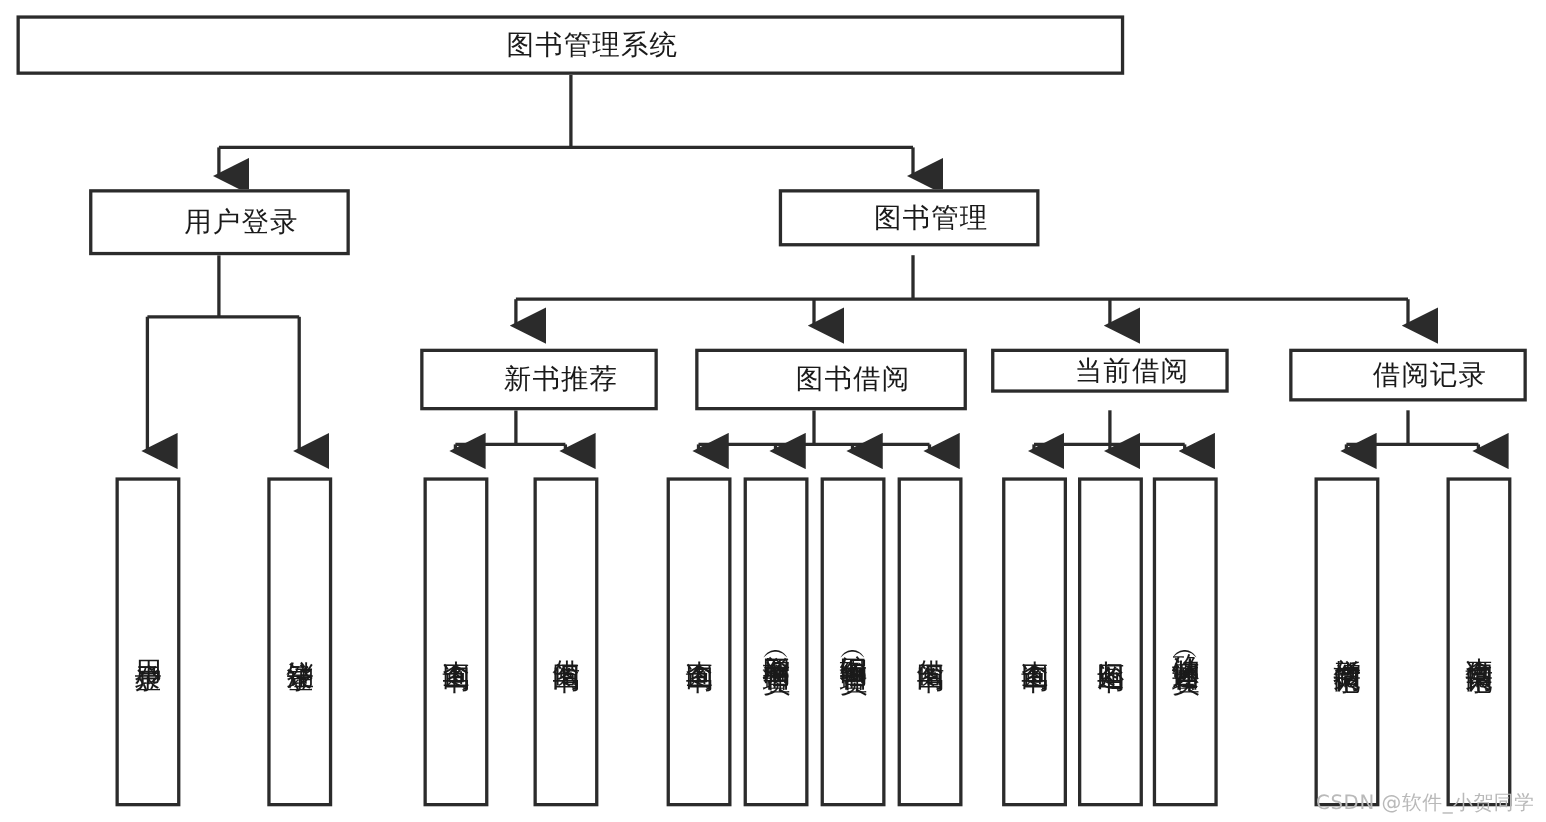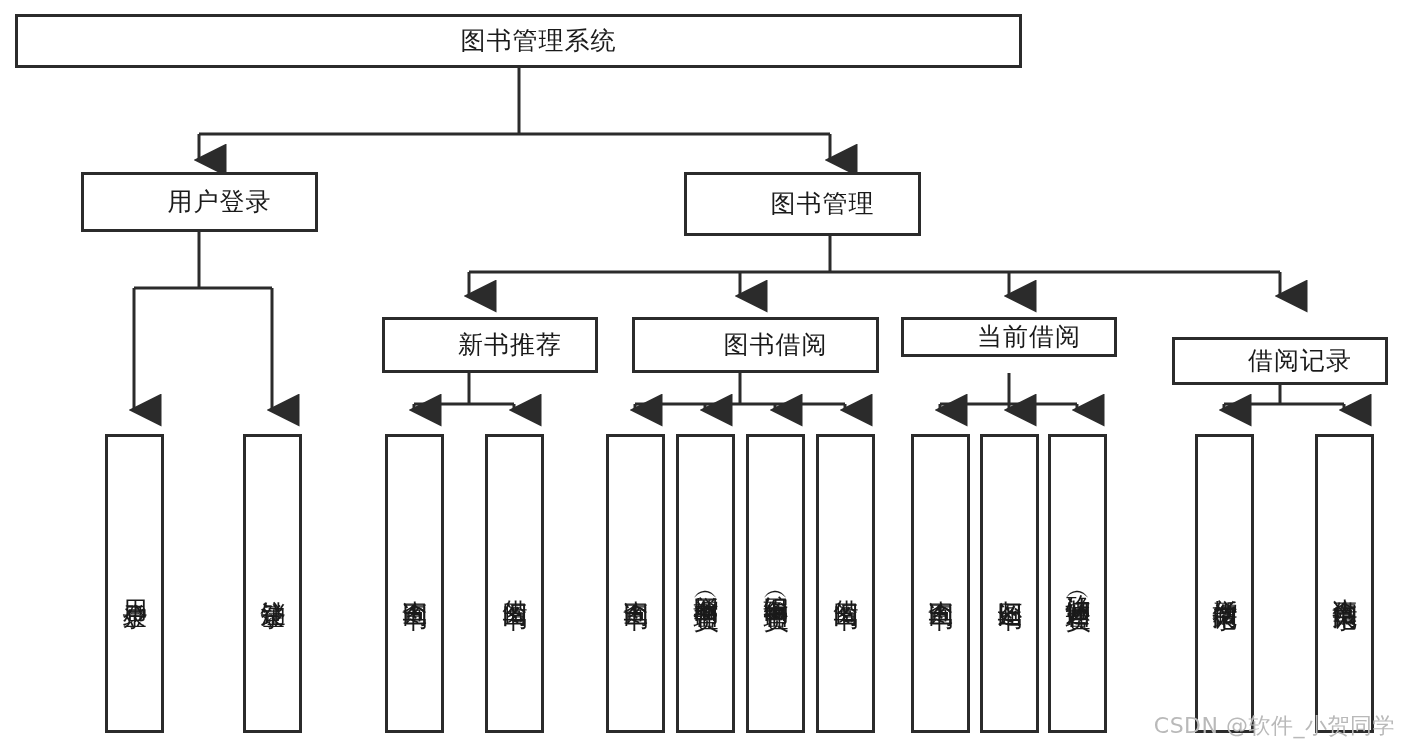--- a/index.html
+++ b/index.html
@@ -52,21 +52,21 @@
     left: 0;
     top: 0;
     width: 1405px;
     height: 747px;
     pointer-events: none;
   }
   .watermark {
     position: absolute;
     right: 10px;
     bottom: 6px;
-    font-size: 22px;
+    font-size: 18px;
     color: #b9b9b9;
     letter-spacing: 0.5px;
     white-space: nowrap;
   }
 </style>
 </head>
 <body>
 
 <div id="canvas">
 
@@ -121,34 +121,34 @@
     </g>
   </svg>
 
   <div class="node horiz" style="left:15px; top:14px; width:1007px; height:54px;">
     <span>图书管理系统</span>
   </div>
 
   <div class="node horiz" style="left:81px; top:172px; width:237px; height:60px;">
     <span>用户登录</span>
   </div>
-  <div class="node horiz" style="left:684px; top:172px; width:237px; height:64px;text-align:center;">
+  <div class="node horiz" style="left:708px; top:172px; width:237px; height:52px;text-align:center;">
     <span>图书管理</span>
   </div>
 
   <div class="node horiz" style="left:362px; top:317px; width:216px; height:56px;margin-left:20px;">
     <span>新书推荐</span>
   </div>
   <div class="node horiz" style="left:632px; top:317px; width:247px; height:56px;">
     <span>图书借阅</span>
   </div>
   <div class="node horiz" style="left:901px; top:317px; width:216px; height:40px;">
     <span>当前借阅</span>
   </div>
-  <div class="node horiz" style="left:1172px; top:317px; width:216px; height:48px;margin-top:20px;">
+  <div class="node horiz" style="left:1172px; top:317px; width:216px; height:48px;">
     <span>借阅记录</span>
   </div>
 
   <div class="node vert" style="left:105px; top:434px; width:59px; height:299px;">
     <span class="vtext">用户登录</span>
   </div>
   <div class="node vert" style="left:243px; top:434px; width:59px; height:299px;">
     <span class="vtext">注销登录</span>
   </div>
 

